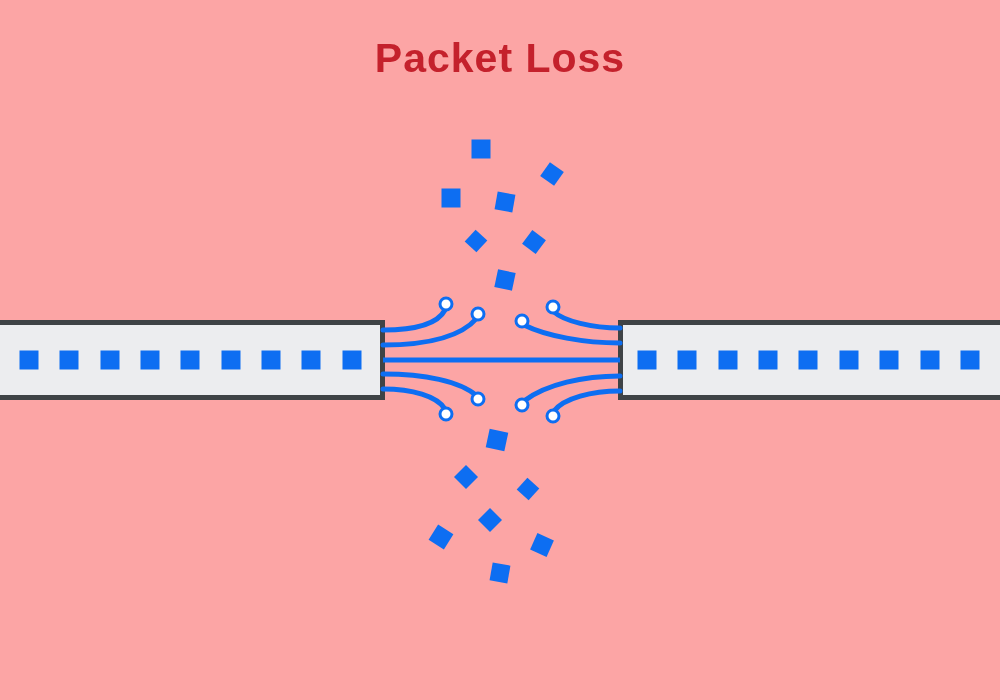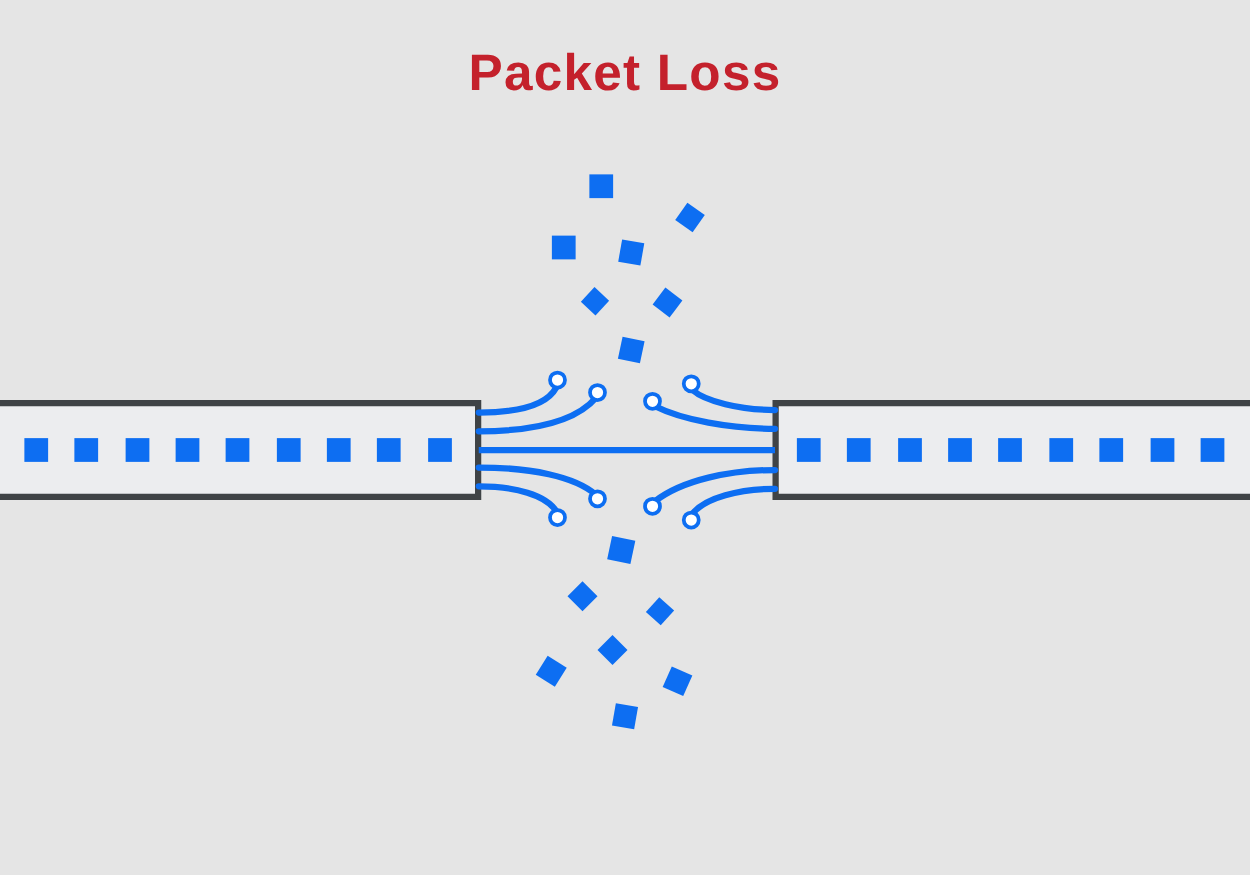--- a/index.html
+++ b/index.html
@@ -32,21 +32,21 @@
     left: 0;
     top: 0;
     width: 1000px;
     height: 700px;
     display: block;
   }
 </style>
 </head>
 <body>
 
-<div class="canvas" style="background: #e5e5e5;">
+<div class="canvas" style="background: #fca5a5;">
   <div class="title" style="color: rgb(196, 33, 44);">Packet Loss</div>
   <svg class="diagram" id="diagram-svg" viewBox="0 0 1000 700" xmlns="http://www.w3.org/2000/svg">
       <rect x="-7.5" y="322.5" width="390" height="75" fill="#ECEDEF" stroke="#3F4346" stroke-width="5"></rect>
       <rect x="620.5" y="322.5" width="391" height="75" fill="#ECEDEF" stroke="#3F4346" stroke-width="5"></rect>
       <line x1="383" y1="360" x2="620" y2="360" stroke="#0D6EF2" stroke-width="5"></line>
       <path d="M383,330 C412,330 437,325 445,310" fill="none" stroke="#0D6EF2" stroke-width="5" stroke-linecap="round"></path>
       <circle cx="446" cy="304" r="6" fill="#FFFFFF" stroke="#0D6EF2" stroke-width="3"></circle>
       <path d="M383,345 C424,345 460,338 477,318" fill="none" stroke="#0D6EF2" stroke-width="5" stroke-linecap="round"></path>
       <circle cx="478" cy="314" r="6" fill="#FFFFFF" stroke="#0D6EF2" stroke-width="3"></circle>
       <path d="M383,374 C424,374 460,381 477,396" fill="none" stroke="#0D6EF2" stroke-width="5" stroke-linecap="round"></path>

